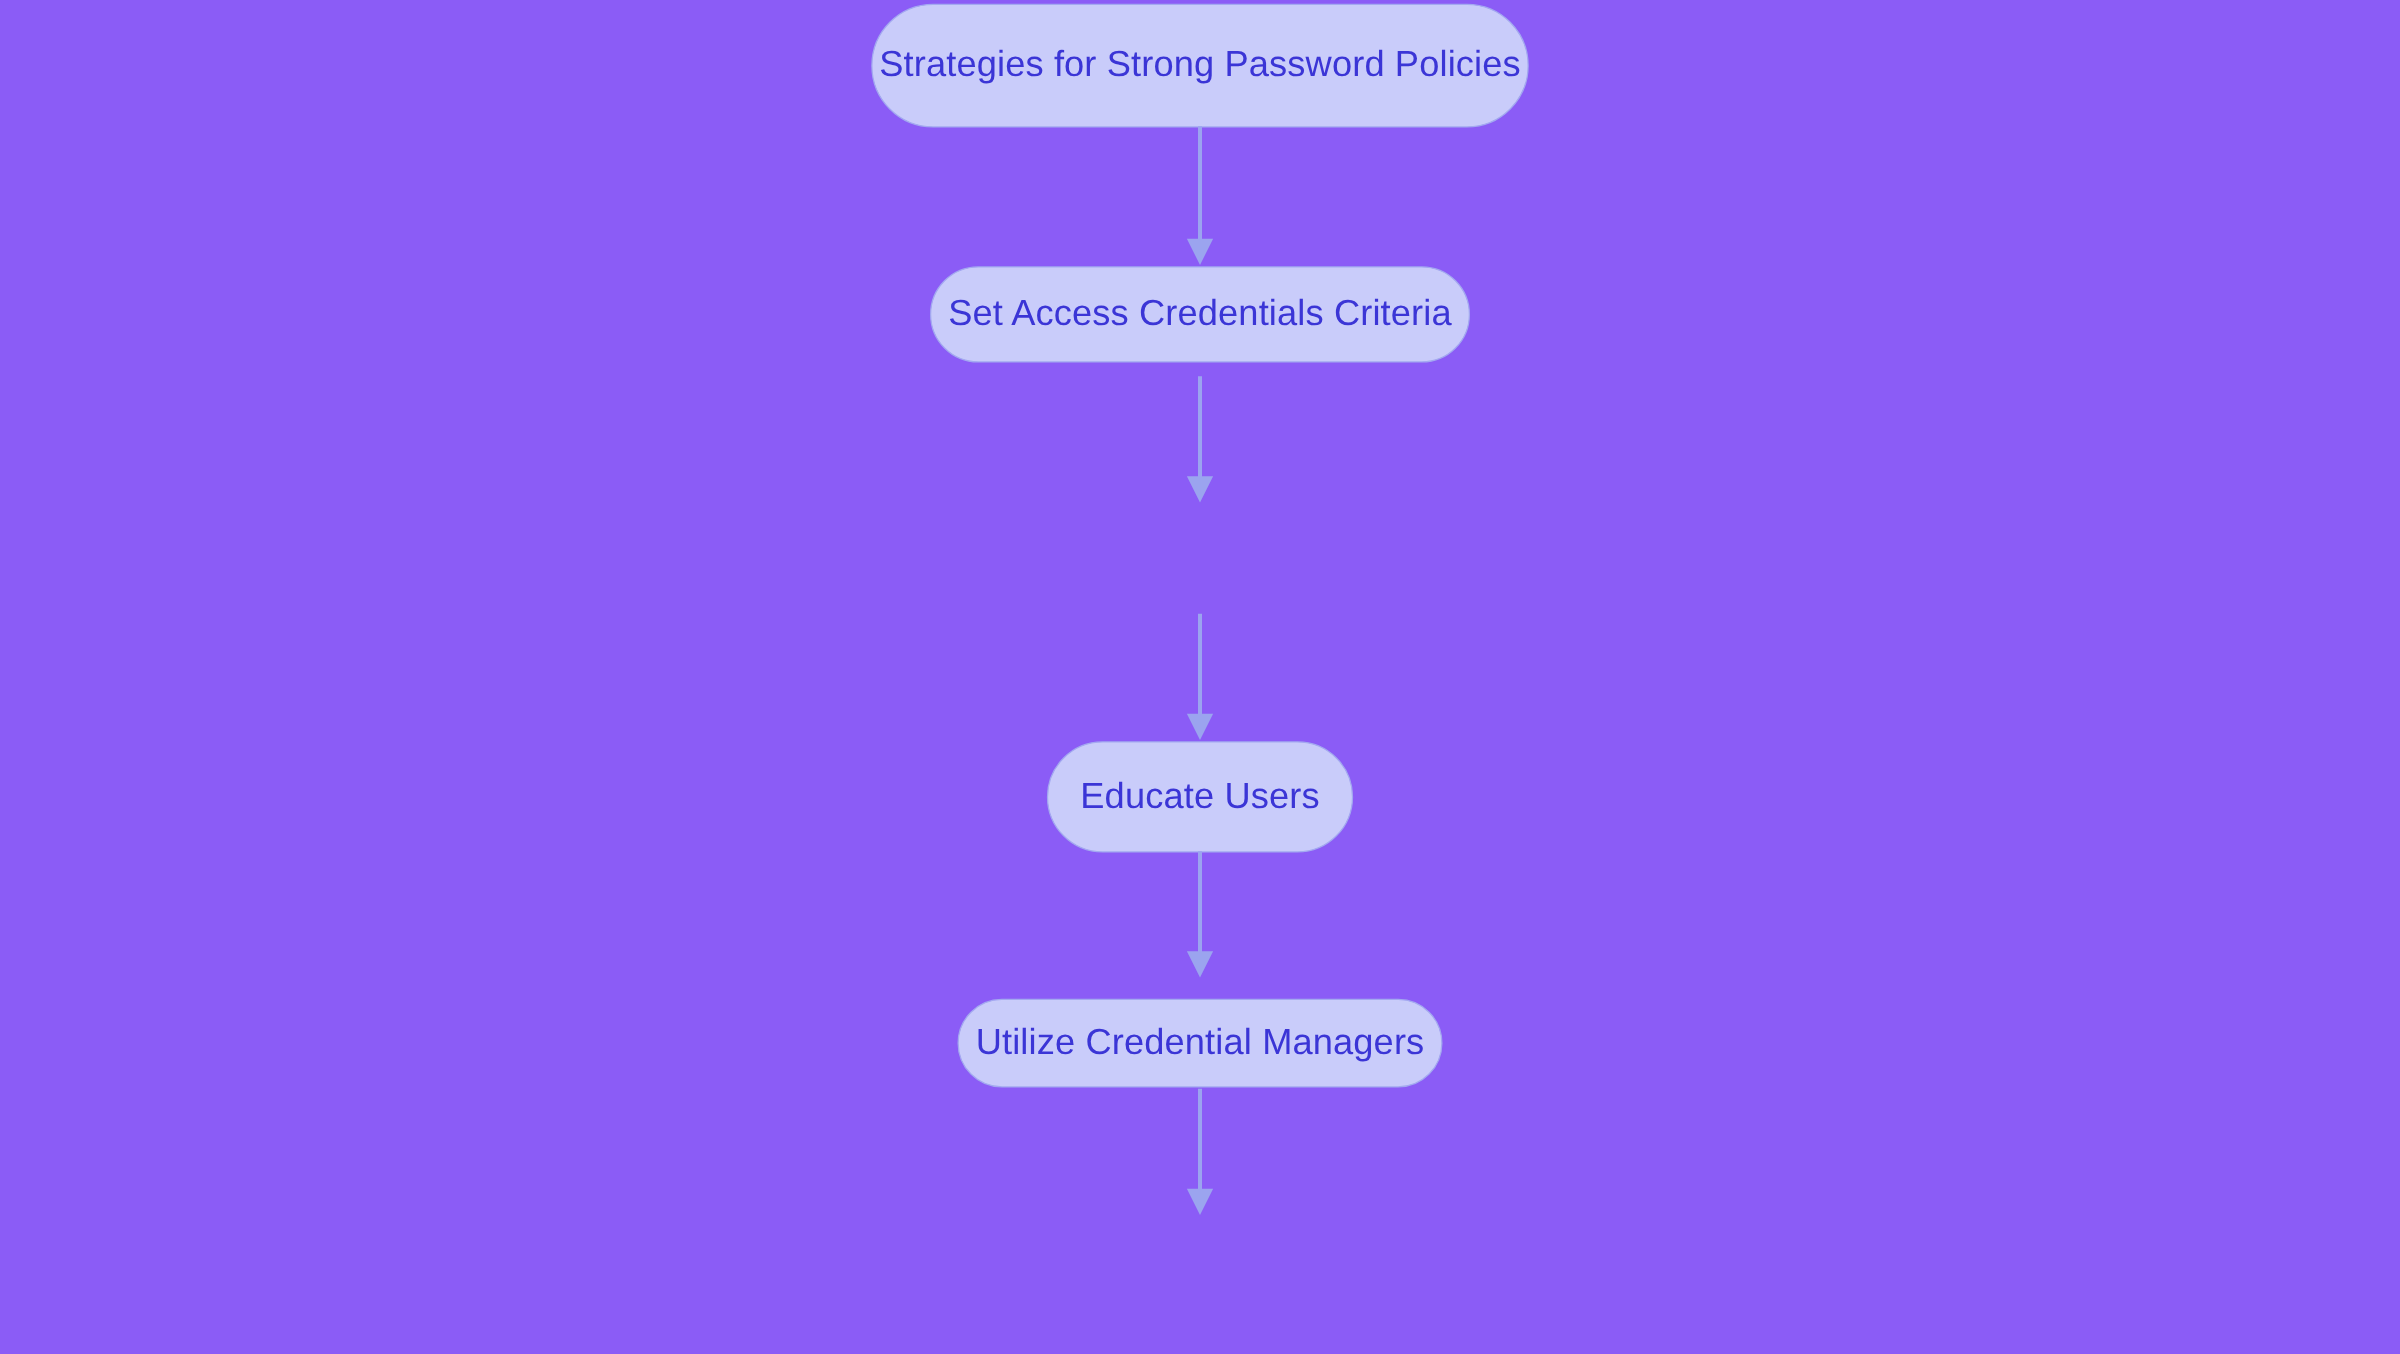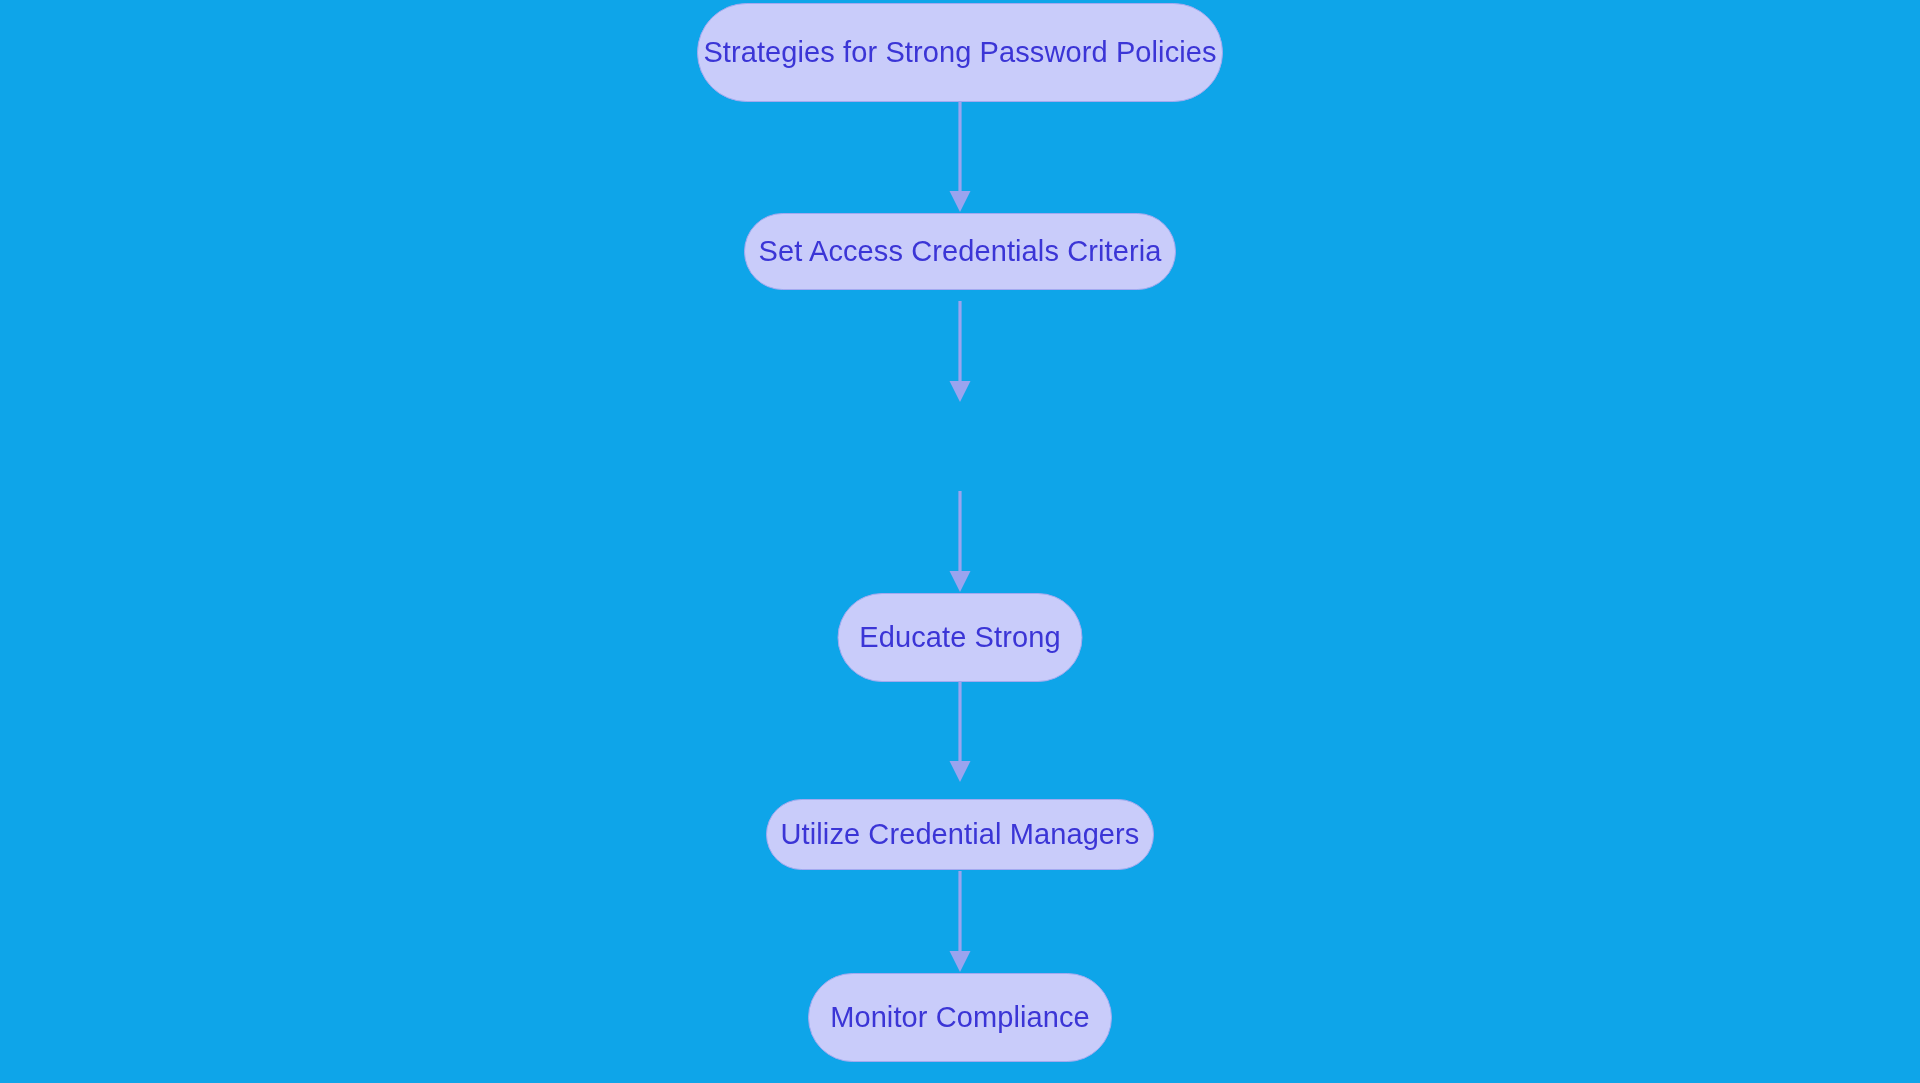--- a/index.html
+++ b/index.html
@@ -12,21 +12,21 @@
     width: 1920px;
     height: 1083px;
     font-family: "Liberation Sans", sans-serif;
     overflow: hidden;
   }
 
   #flow-canvas {
     position: relative;
     width: 1920px;
     height: 1083px;
-    background: #0ea5e9;
+    background: #8b5cf6;
   }
 
   
   .node {
     position: absolute;
     left: 50%;
     transform: translateX(-50%);
     box-sizing: border-box;
     display: flex;
     align-items: center;
@@ -100,38 +100,35 @@
 
 
   <div class="edge edge-2">
     <svg width="40" height="103" viewBox="0 0 40 103" aria-hidden="true">
       <line x1="20" y1="0" x2="20" y2="88" stroke="#9ba4ef" stroke-width="3.2"></line>
       <polygon points="20,101 9.5,80 30.5,80" fill="#9ba4ef"></polygon>
     </svg>
   </div>
 
   <div class="node node-3">
-    <span class="node-label">Educate Strong</span>
+    <span class="node-label">Educate Users</span>
   </div>
 
   <div class="edge edge-3">
     <svg width="40" height="103" viewBox="0 0 40 103" aria-hidden="true">
       <line x1="20" y1="0" x2="20" y2="88" stroke="#9ba4ef" stroke-width="3.2"></line>
       <polygon points="20,101 9.5,80 30.5,80" fill="#9ba4ef"></polygon>
     </svg>
   </div>
 
   <div class="node node-4">
     <span class="node-label">Utilize Credential Managers</span>
   </div>
 
   <div class="edge edge-4">
     <svg width="40" height="103" viewBox="0 0 40 103" aria-hidden="true">
       <line x1="20" y1="0" x2="20" y2="88" stroke="#9ba4ef" stroke-width="3.2"></line>
       <polygon points="20,101 9.5,80 30.5,80" fill="#9ba4ef"></polygon>
     </svg>
   </div>
 
-  <div class="node node-5">
-    <span class="node-label">Monitor Compliance</span>
-  </div>
 
 </div>
 
 </body></html>

